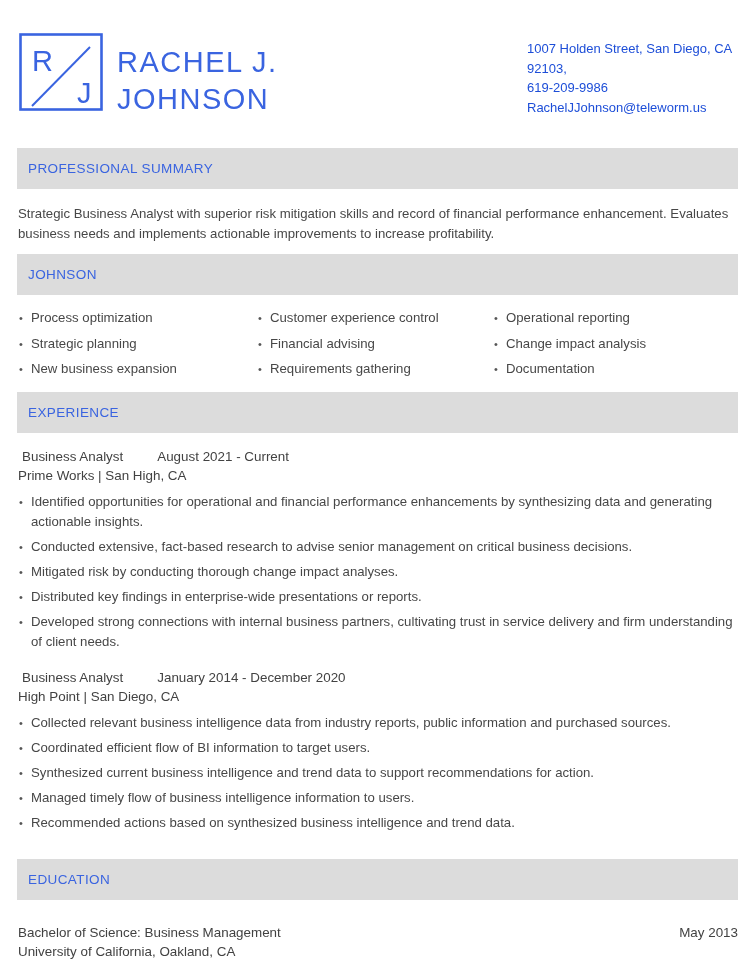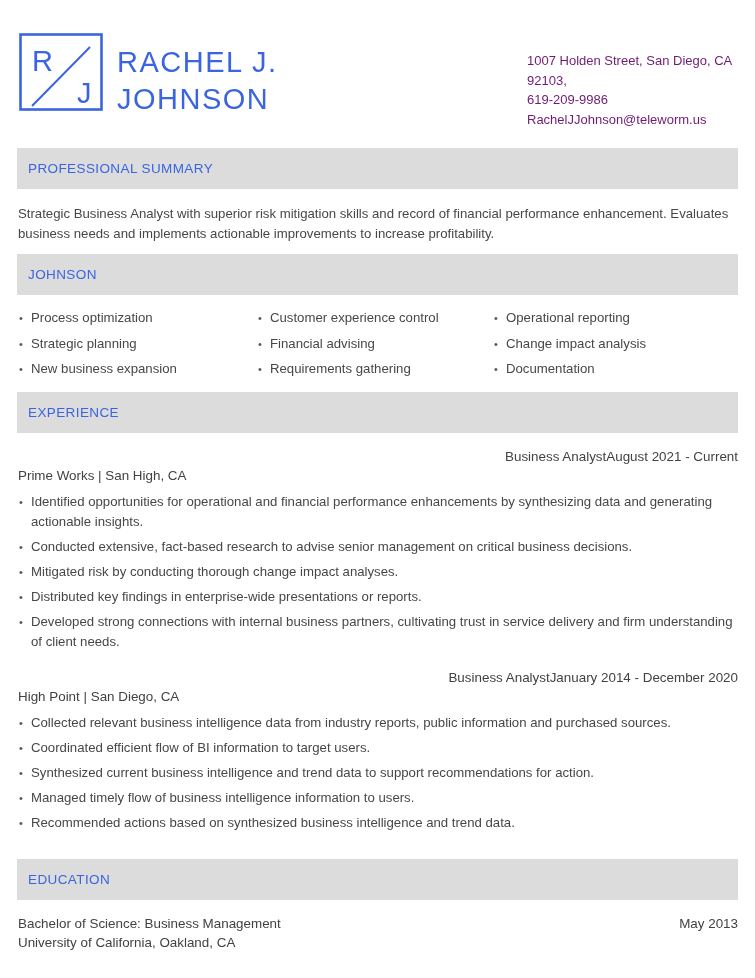--- a/index.html
+++ b/index.html
@@ -18,22 +18,22 @@
   .page{position:relative;width:755px;height:978px;background:#fff;}
 
   
   .logo{position:absolute;left:19px;top:33px;width:84px;height:78px;}
   .name{
     position:absolute;left:117px;top:44px;
     font-size:29px;line-height:37px;letter-spacing:1.5px;
     color:var(--accent);font-weight:400;
   }
   .contact{
-    position:absolute;left:527px;top:51px;
-    font-size:13px;line-height:19.5px;color:#701a75;
+    position:absolute;left:527px;top:39px;
+    font-size:13px;line-height:19.5px;color:#1d4ed8;
   }
 
   
   .main{position:absolute;left:17px;top:148px;width:721px;}
   .section-bar{
     background:var(--bar-bg);
     height:41px;display:flex;align-items:center;
     padding-left:11px;box-sizing:border-box;
     color:var(--accent);
     font-size:13.5px;letter-spacing:0.4px;font-weight:400;
@@ -54,30 +54,30 @@
     font-size:11px;line-height:20px;color:#555;
   }
   .skill-item{margin-bottom:5.5px;}
   .skills-grid + .section-bar{margin-top:7px;}
 
   
   .sec-gap-summary{margin-top:10px;}
   .sec-gap-exp{margin-top:12px;}
   .job{margin-top:14px;}
   .job-head{
-    display:flex;justify-content:flex-end;align-items:baseline;
-    font-size:13.4px;line-height:19px;color:#424242;margin-left:5px;
+    display:flex;justify-content:flex-start;align-items:baseline;
+    font-size:13.4px;line-height:19px;color:#424242;margin-left:5px;gap:34px;
   }
   .job-company{font-size:13.4px;line-height:19px;color:#424242;margin:0 0 7px 1px;}
   .job-bullets{margin-left:1px;}
   .job + .job{margin-top:16px;}
 
   
   .sec-gap-edu{margin-top:7px;}
-  .edu-block{margin:14px 0 0 1px;}
+  .edu-block{margin:23px 0 0 1px;}
   .edu-head{
     display:flex;justify-content:space-between;align-items:baseline;
     font-size:13.4px;line-height:19px;color:#424242;
   }
   .edu-school{font-size:13.4px;line-height:20px;color:#424242;}
 </style>
 </head>
 <body>
 
 <div class="page">

